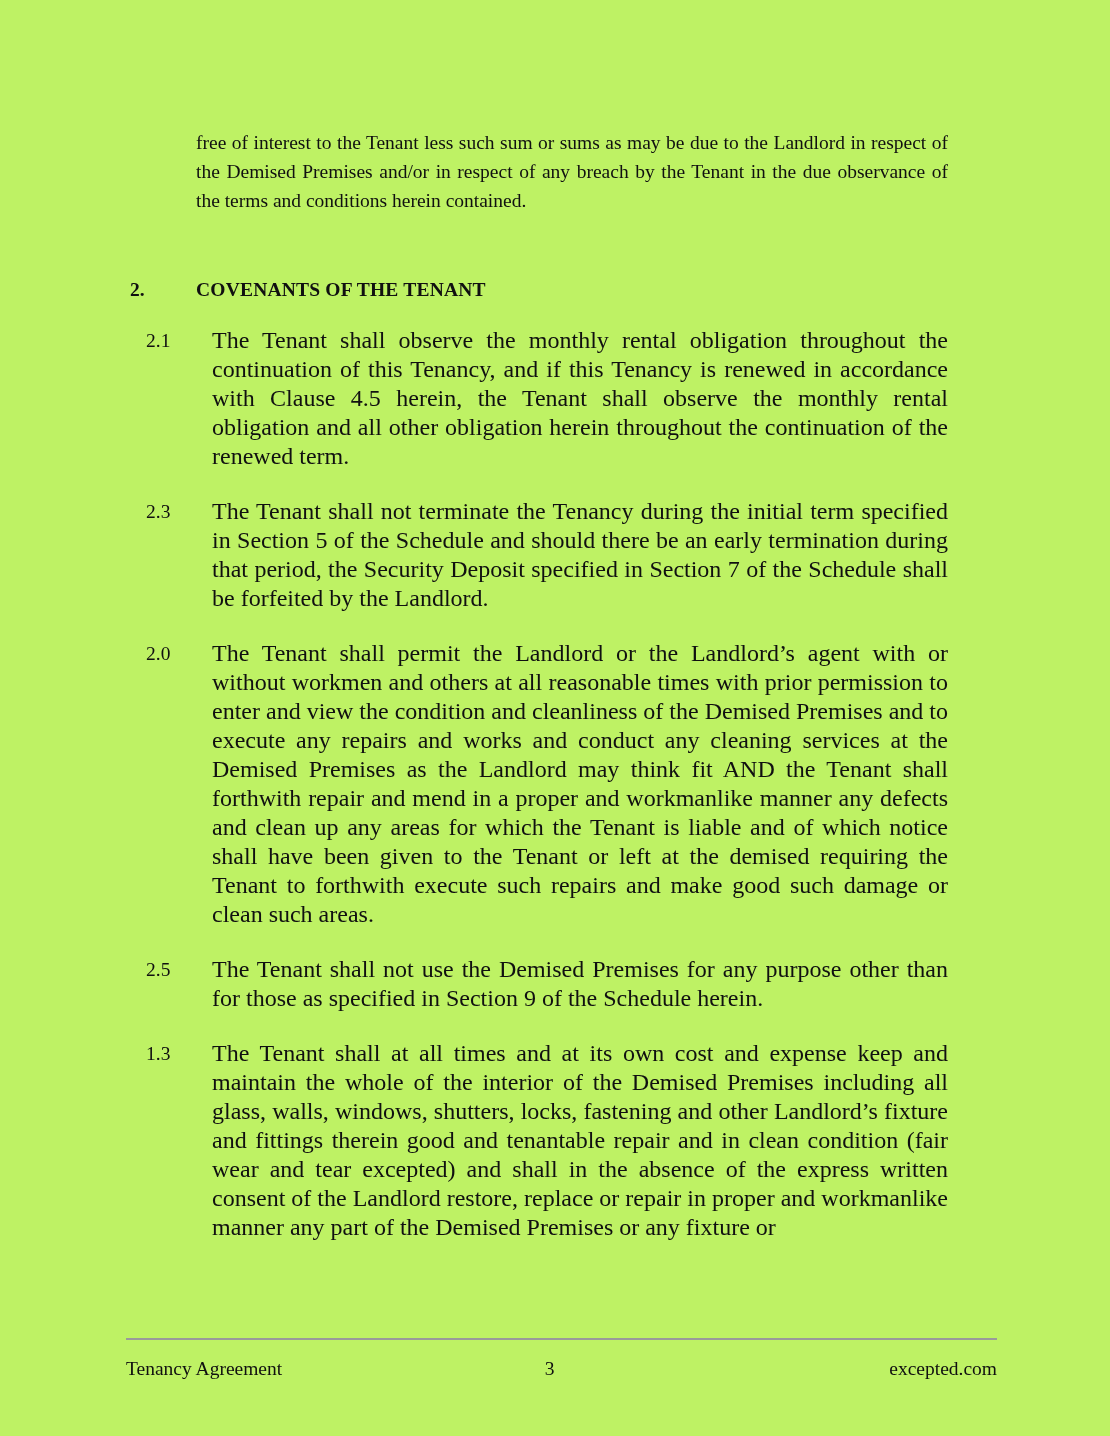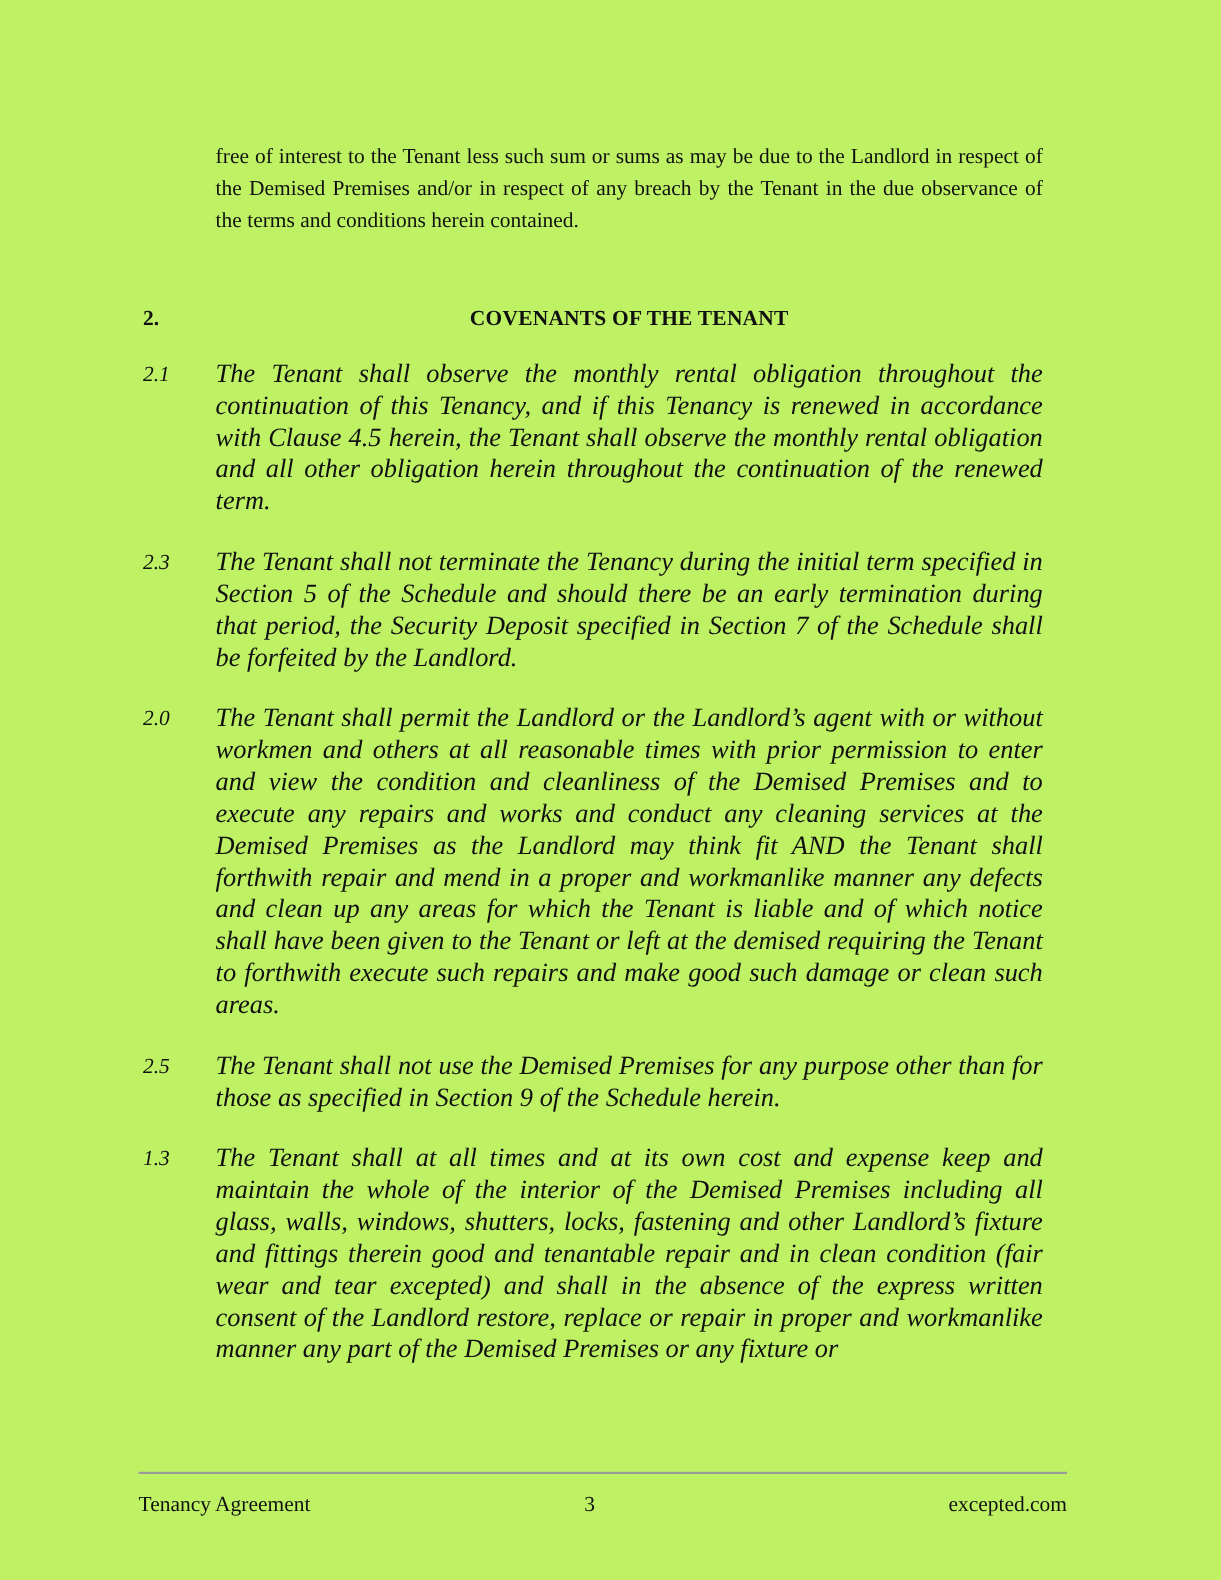--- a/index.html
+++ b/index.html
@@ -24,22 +24,21 @@
   .content {
     position: absolute;
     left: 130px;
     top: 128px;
     width: 818px;
   }
   
   .para {
     display: flex;
     align-items: flex-start;
-    margin: 0 0 26px 0;
-    font-style: italic;
+    margin: 0 0 26px 16px;
   }
   .para-num {
     flex: 0 0 66px;
     width: 66px;
     font-size: 19.5px;
     line-height: 29px;
     text-align: left;
     white-space: nowrap;
   }
   .para-body {
@@ -69,27 +68,26 @@
     font-size: 19.5px;
     line-height: 29px;
   }
   .section-head .sec-num {
     flex: 0 0 66px;
     width: 66px;
   }
   .section-head .sec-title {
     flex: 1 1 auto;
     letter-spacing: 0.2px;
-    text-align: center;
   }
   
   .footer {
     position: absolute;
     left: 126px;
-    right: 140px;
+    right: 113px;
     bottom: 52px;
   }
   .footer-rule {
     height: 2px;
     background: #9a9a9a;
     width: 100%;
     margin-bottom: 14px;
   }
   .footer-row {
     position: relative;

